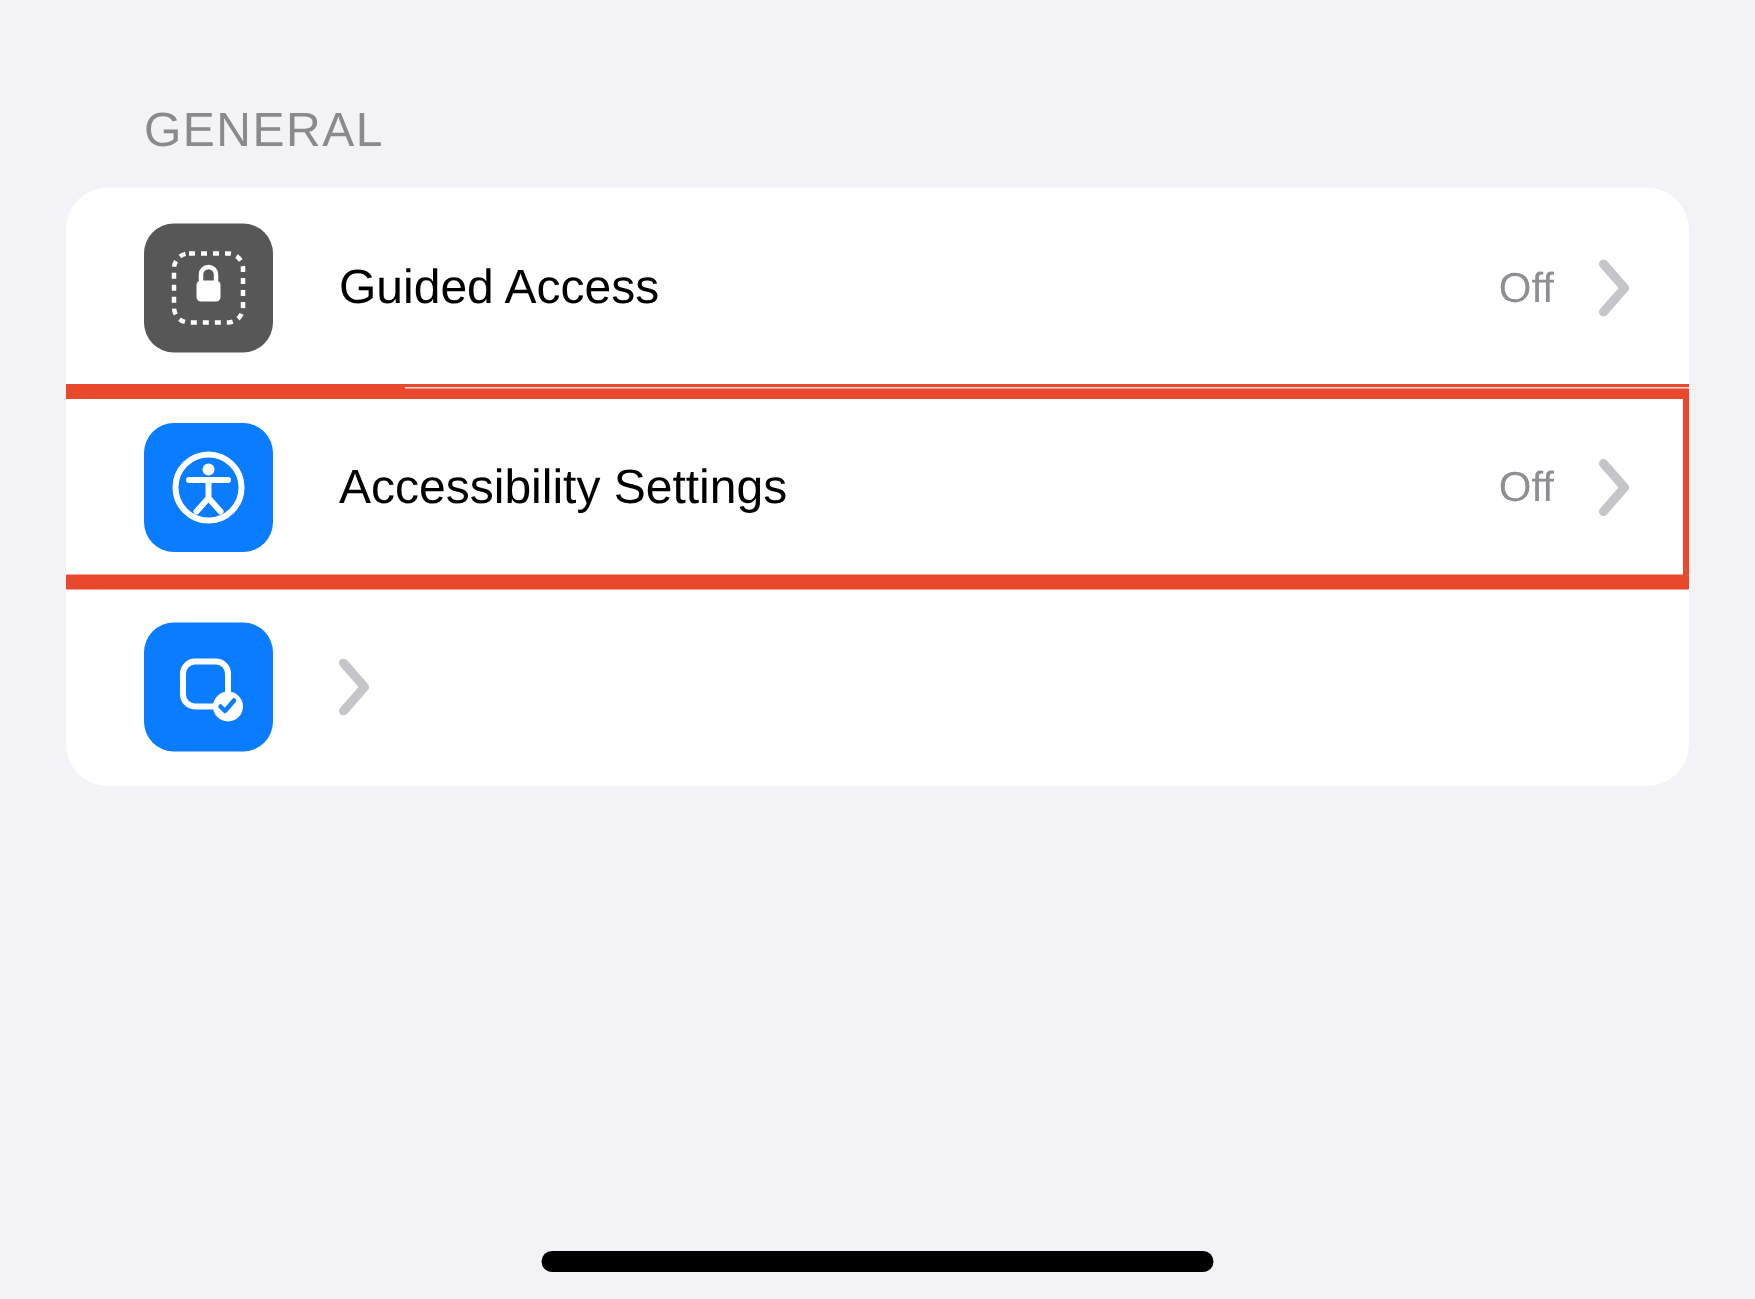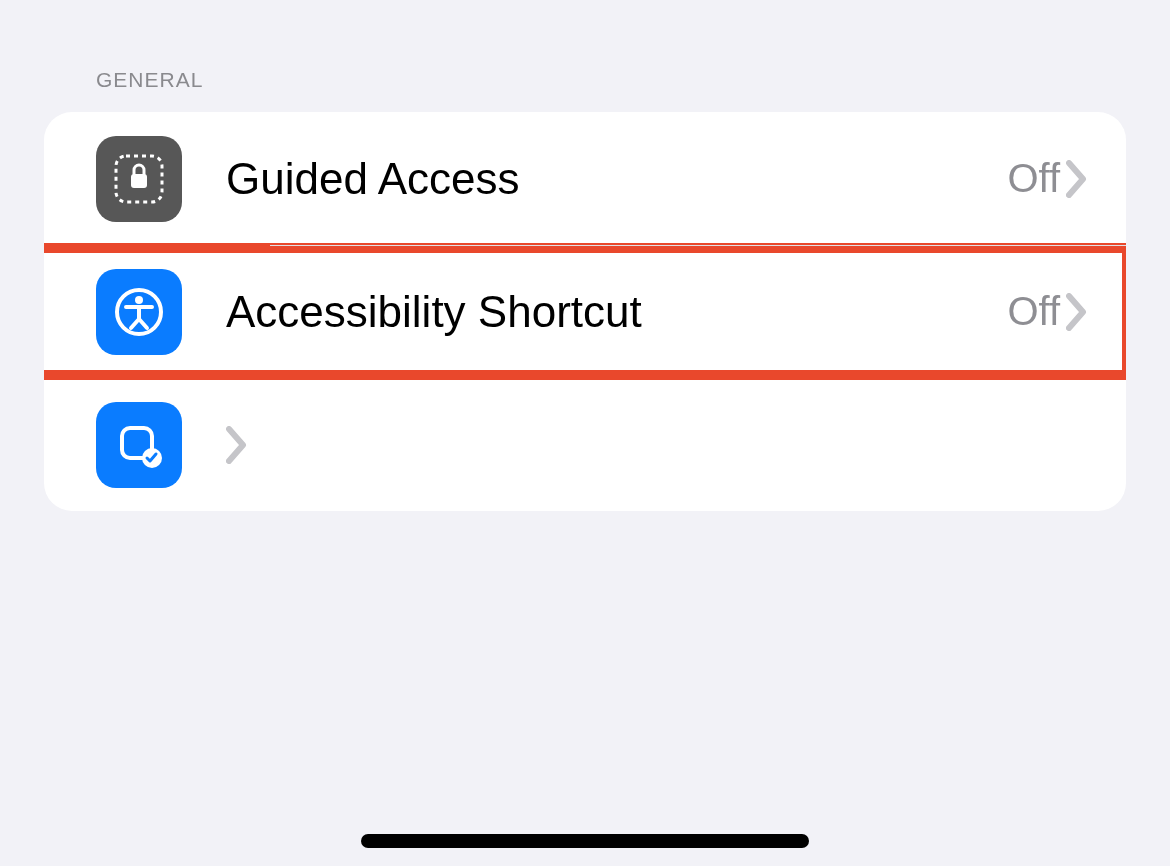--- a/index.html
+++ b/index.html
@@ -10,21 +10,21 @@
     body {
       width: 1170px;
       height: 866px;
       background: #f2f2f7;
       font-family: -apple-system, "SF Pro Text", "Helvetica Neue", Arial, sans-serif;
       position: relative;
       overflow: hidden;
     }
     .section-header {
       color: #8a8a8e;
-      font-size: 21px;
+      font-size: 32px;
       letter-spacing: 1px;
       padding: 68px 0 20px 96px;
       font-weight: 400;
     }
     .list {
       background: #ffffff;
       margin: 0 44px 0 44px;
       border-radius: 28px;
       overflow: hidden;
     }
@@ -48,28 +48,28 @@
       width: 86px;
       height: 86px;
       border-radius: 20px;
       display: flex;
       align-items: center;
       justify-content: center;
       flex-shrink: 0;
       margin-right: 44px;
     }
     .label {
-      font-size: 44px;
+      font-size: 32px;
       color: #000;
       flex: 1;
     }
     .value {
-      font-size: 40px;
+      font-size: 28px;
       color: #8e8e93;
-      margin-right: 6px;
+      margin-right: 30px;
     }
     .chevron {
       width: 22px;
       height: 38px;
       flex-shrink: 0;
     }
     .chevron svg {
       display: block;
     }
     .highlight {
@@ -124,21 +124,21 @@
   <div class="row highlighted">
     <div class="highlight"></div>
     <div class="divider"></div>
     <div class="icon-wrap" style="background:#0a7cff;">
       <svg width="58" height="58" viewBox="0 0 58 58">
         <circle cx="29" cy="29" r="22" fill="none" stroke="#ffffff" stroke-width="4"></circle>
         <circle cx="29" cy="17" r="4" fill="#ffffff"></circle>
         <path d="M16 24 L42 24 M29 24 L29 36 M29 36 L21 45 M29 36 L37 45" stroke="#ffffff" stroke-width="4" stroke-linecap="round" fill="none"></path>
       </svg>
     </div>
-    <div class="label">Accessibility Shortcut</div>
+    <div class="label">Accessibility Settings</div>
     <div class="value">Off</div>
     <div class="chevron">
       <svg width="22" height="38" viewBox="0 0 22 38">
           <path d="M3 3 L17 19 L3 35" stroke="#c5c5c9" stroke-width="6" fill="none" stroke-linecap="round" stroke-linejoin="round"></path>
         </svg>
     </div>
   </div>
 
   <div class="row">
     <div class="divider"></div>

